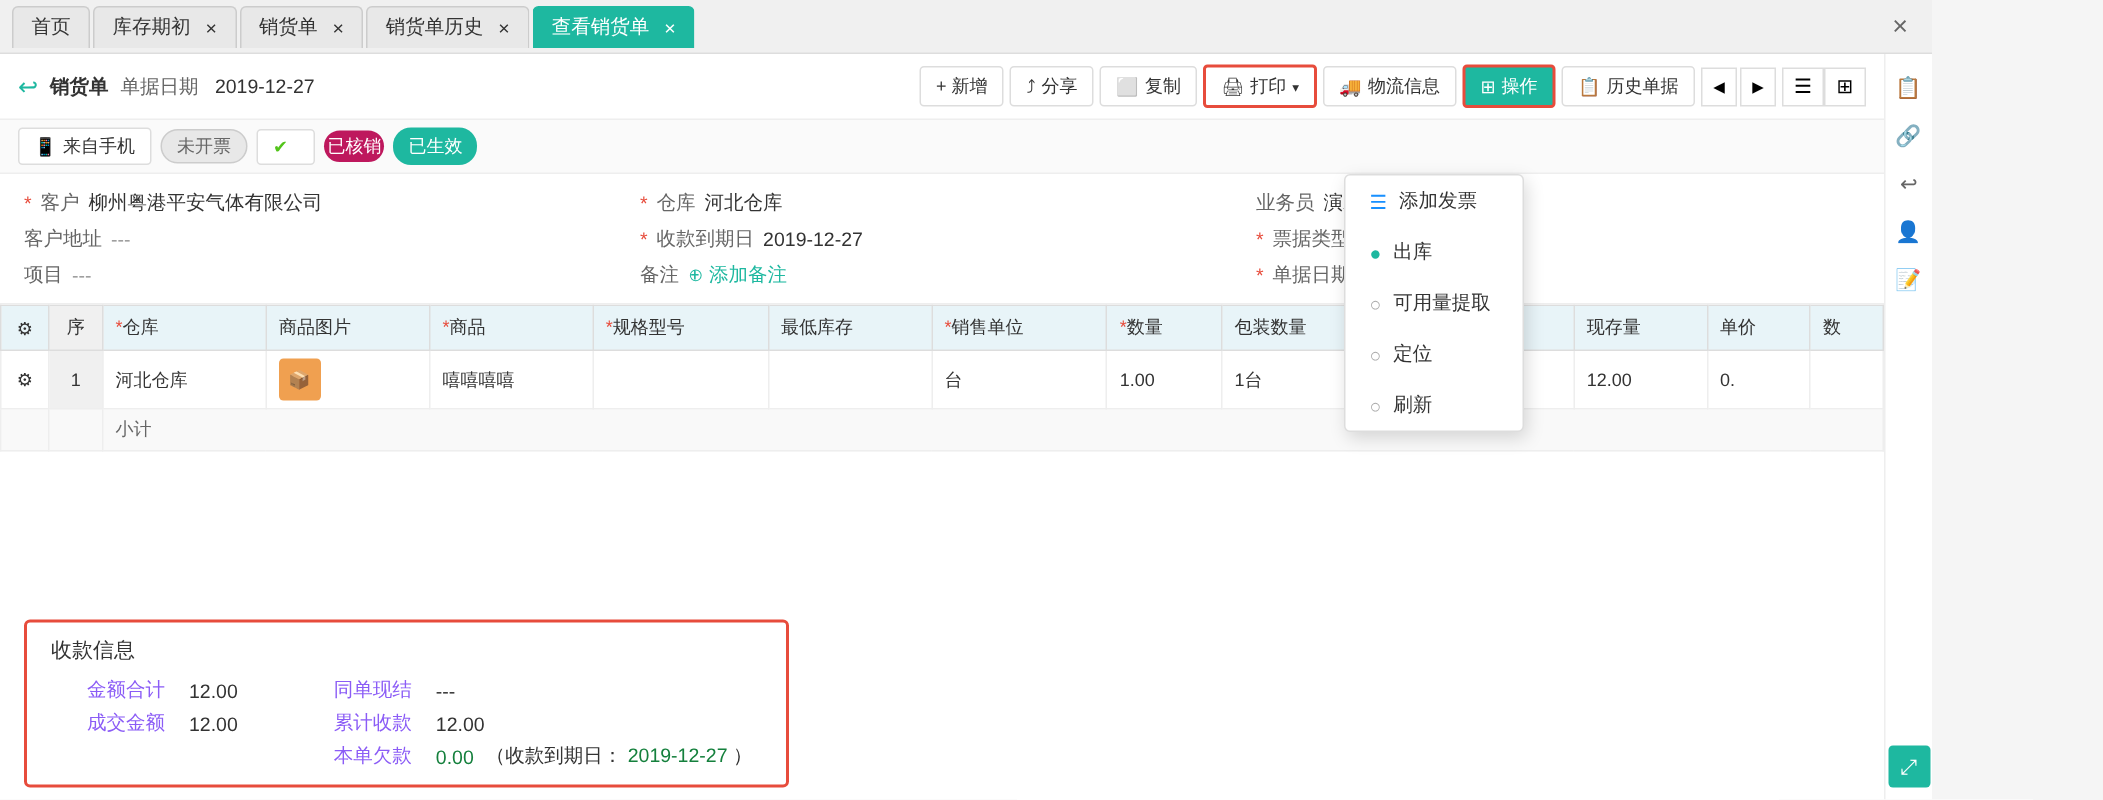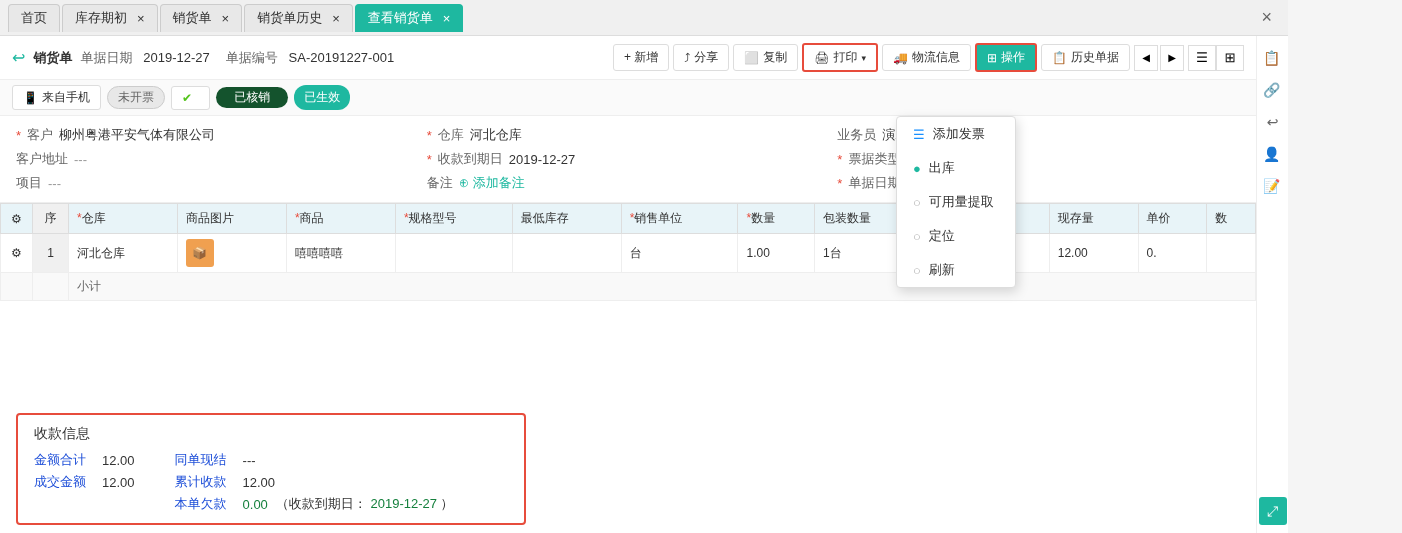--- a/index.html
+++ b/index.html
@@ -46,21 +46,21 @@
     
     .toolbar2 {
       display: flex; align-items: center; padding: 4px 12px; border-bottom: 1px solid #eee;
       gap: 6px; background: #fafafa; height: 36px;
     }
     .toolbar2-btn {
       display: flex; align-items: center; gap: 4px; padding: 3px 10px; border: 1px solid #ddd;
       border-radius: 3px; background: white; cursor: pointer; font-size: 12px; color: #333;
     }
     .status-btn-orange { background: #e8e8e8; border: 1px solid #ccc; color: #666; border-radius: 12px; padding: 2px 10px; font-size: 12px; }
-    .status-btn-green { background: #14532d; color: white; border-radius: 12px; padding: 2px 18px; font-size: 12px; border: none; cursor: pointer; }
+    .status-btn-green { background: #be185d; color: white; border-radius: 12px; padding: 2px 2px; font-size: 12px; border: none; cursor: pointer; }
     .status-btn-teal { background: #1eb8a0; color: white; border-radius: 12px; padding: 4px 10px; font-size: 12px; border: none; cursor: pointer; }
 
     
     .form-area { padding: 10px 16px; display: flex; flex-direction: column; gap: 6px; }
     .form-row { display: flex; align-items: center; gap: 8px; }
     .form-field { display: flex; align-items: center; gap: 6px; flex: 1; }
     .field-label { color: #666; white-space: nowrap; font-size: 13px; }
     .field-required { color: #e74c3c; }
     .field-value { color: #333; font-size: 13px; text-align: right; }
     .field-dash { color: #999; }
@@ -79,21 +79,21 @@
 
     
     .payment-box {
       margin: 8px 16px; border: 2px solid #e74c3c; border-radius: 4px; padding: 10px 16px;
       width: 510px; background: white;
     }
     .payment-title { font-weight: normal; font-size: 14px; margin-bottom: 8px; }
     .payment-rows { display: flex; gap: 40px; }
     .payment-col { display: flex; flex-direction: column; gap: 4px; }
     .payment-row { display: flex; align-items: center; gap: 8px; font-size: 13px; }
-    .pay-label { color: #1d4ed8; white-space: nowrap; min-width: 60px; }
+    .pay-label { color: #8b5cf6; white-space: nowrap; min-width: 60px; margin-left: 24px; }
     .pay-value { color: #333; }
     .pay-red { color: #15803d; }
 
     
     .dropdown-menu {
       position: absolute; top: 68px; right: 200px; background: white;
       border: 1px solid #ddd; border-radius: 4px; box-shadow: 2px 4px 12px rgba(0,0,0,0.15);
       z-index: 100; min-width: 120px; overflow: hidden;
     }
     .dropdown-item {
@@ -142,25 +142,20 @@
 
     <div class="toolbar">
       <div class="toolbar-left">
         <span class="doc-icon">↩</span>
         <span class="doc-title">销货单</span>
         <div class="doc-meta">
           <span>
             <span class="meta-label">单据日期</span>
             &nbsp;
             <span>2019-12-27</span>
-          </span>
-          <span>
-            <span class="meta-label">单据编号</span>
-            &nbsp;
-            <span>SA-20191227-001</span>
           </span>
         </div>
       </div>
       <div class="toolbar-right">
         <button class="toolbar-btn">+ 新增</button>
         <button class="toolbar-btn">
           <span>⤴</span>
           <span>分享</span>
         </button>
         <button class="toolbar-btn">

